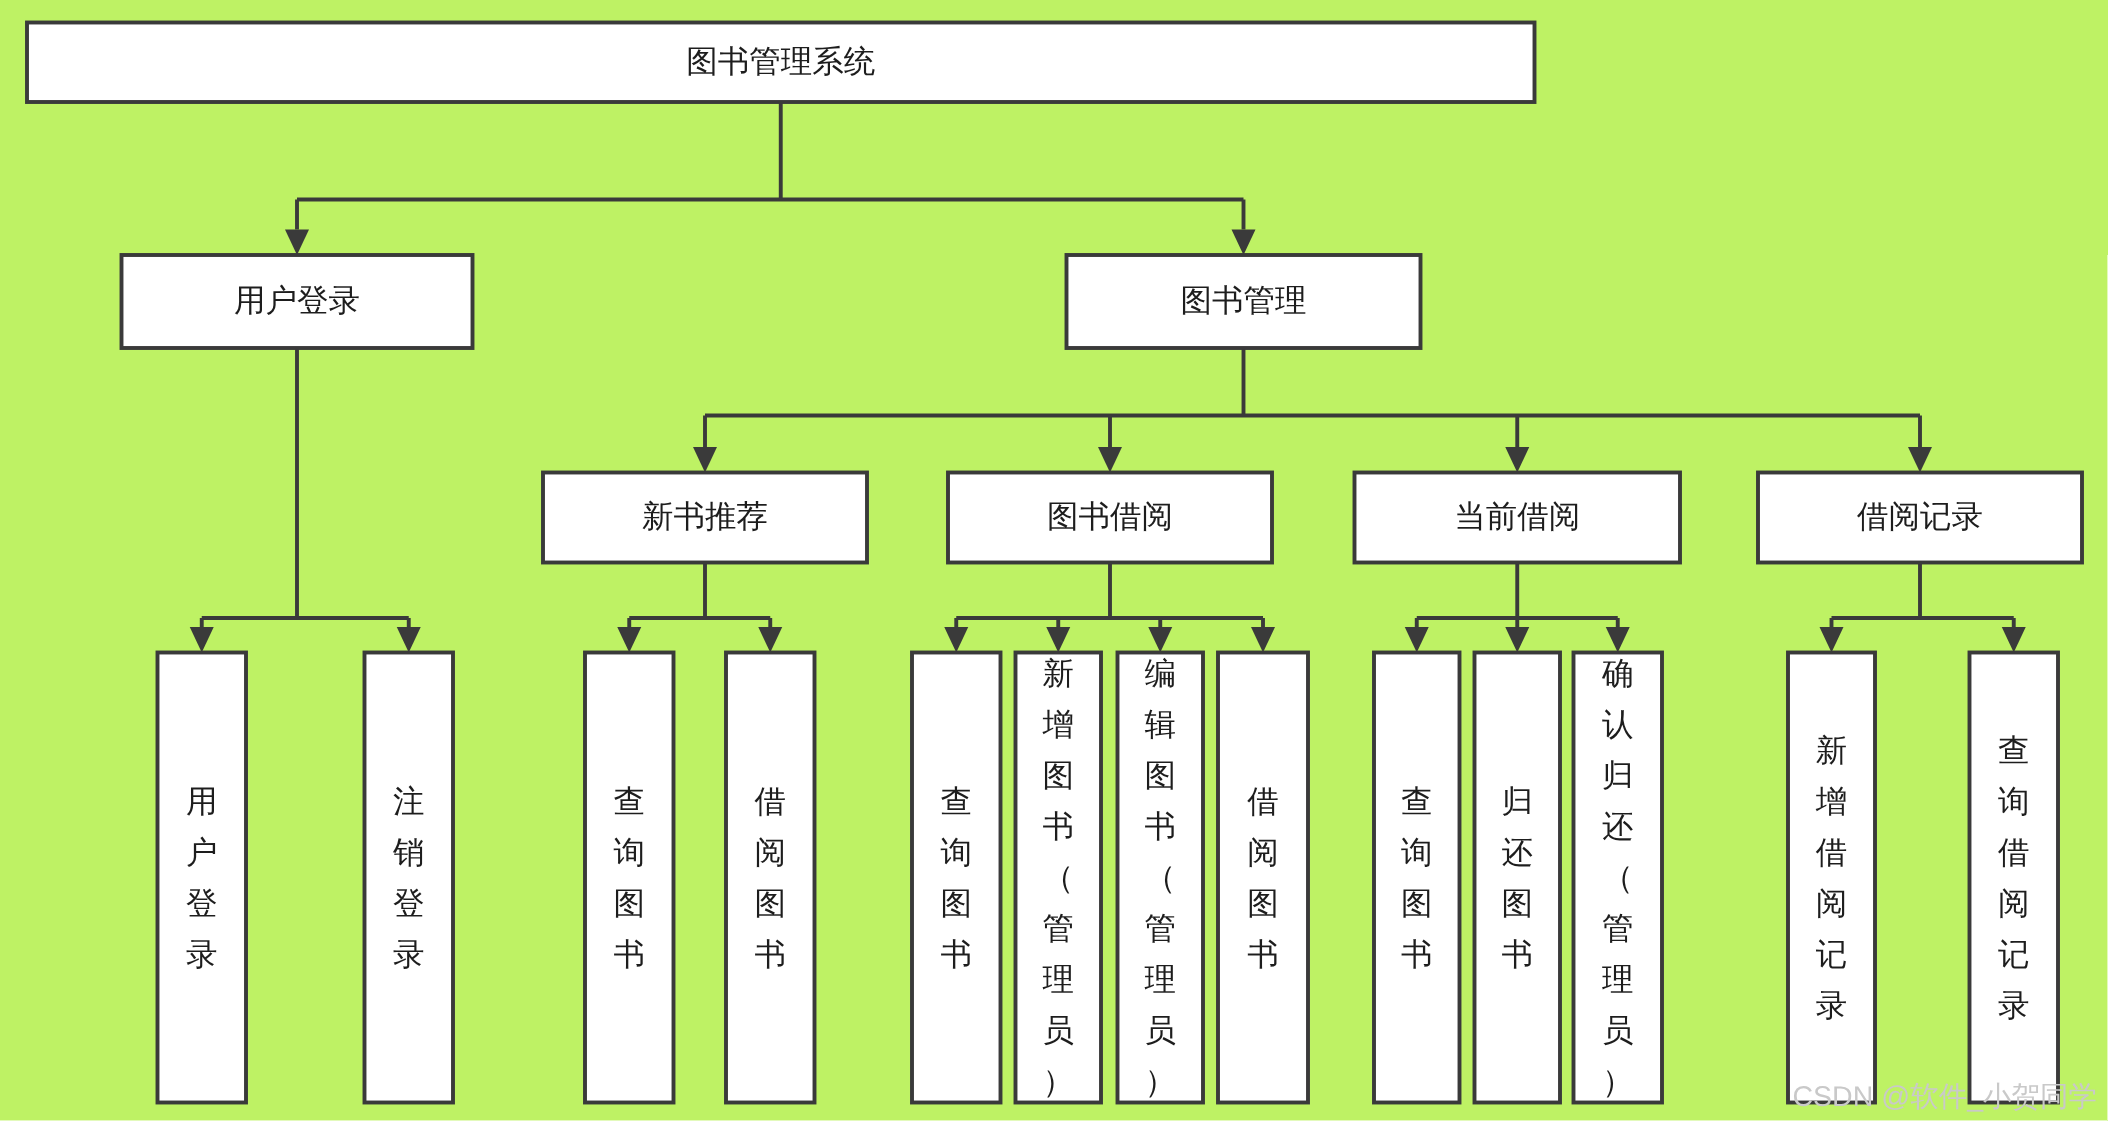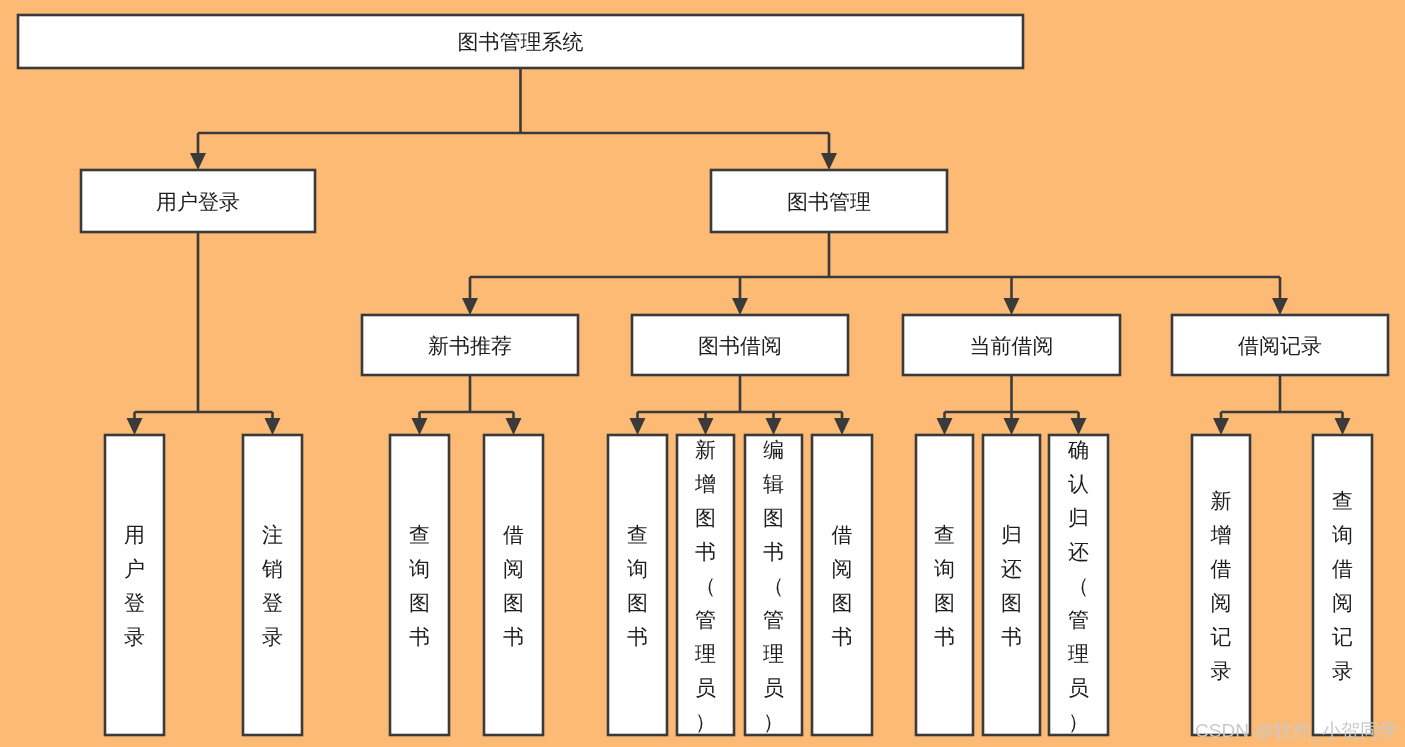--- a/index.html
+++ b/index.html
@@ -8,21 +8,21 @@
     padding: 0;
     background: #ffffff;
   }
   body {
     font-family: "Liberation Sans", "DejaVu Sans", sans-serif;
   }
   #diagram-root {
     position: relative;
     width: 1405px;
     height: 747px;
-    background: #fdba74;
+    background: #bef264;
     overflow: hidden;
   }
   svg.diagram-canvas {
     position: absolute;
     left: 0;
     top: 0;
     width: 1405px;
     height: 747px;
     display: block;
   }

